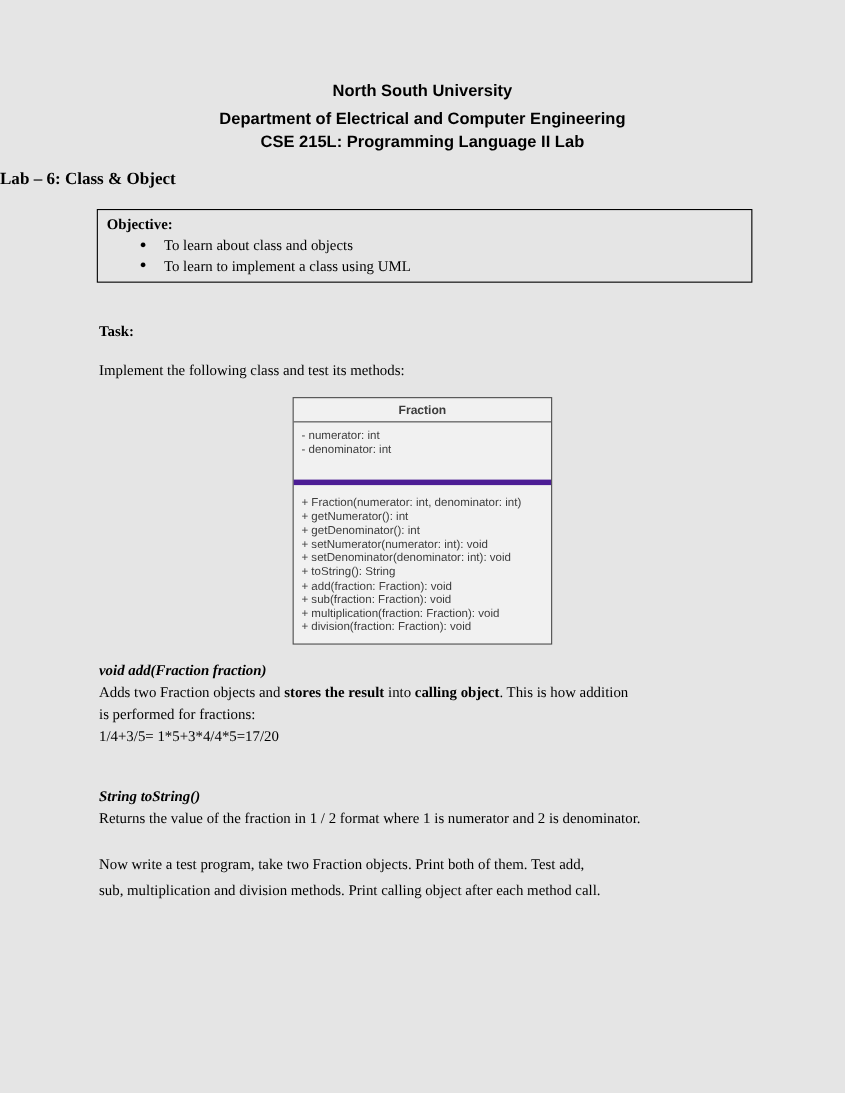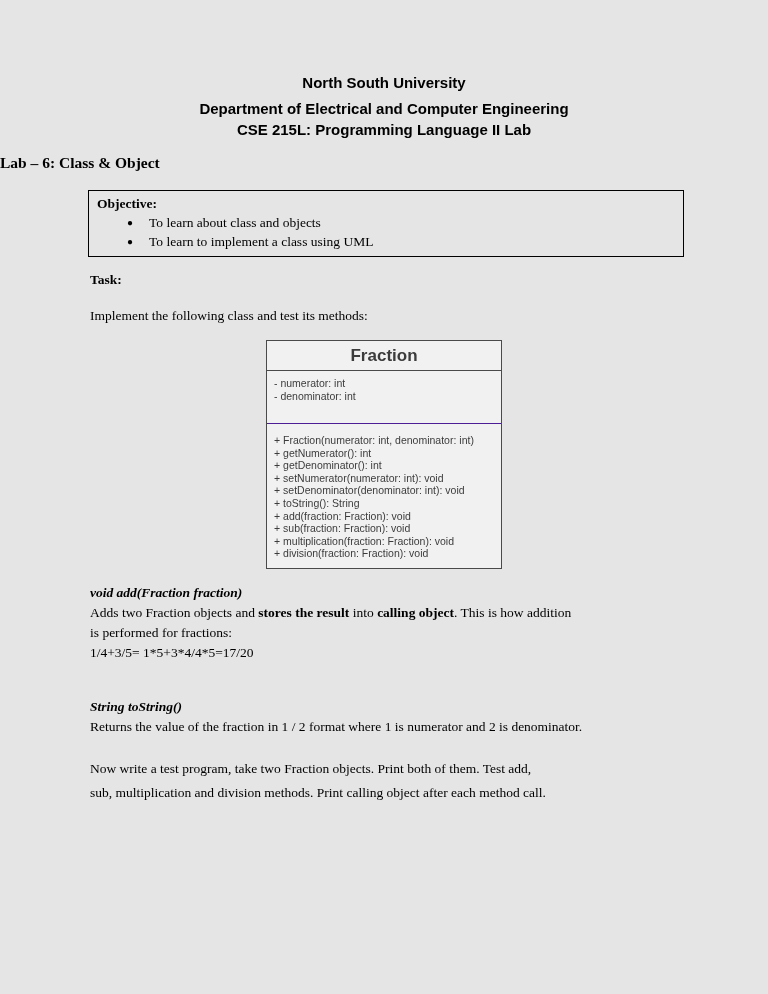--- a/index.html
+++ b/index.html
@@ -59,48 +59,48 @@
   }
   
   .body-block {
     margin-left: 90px;
     margin-right: 84px;
     font-size: 13.5px;
     line-height: 20px;
   }
   .task-label {
     font-weight: bold;
-    margin-top: 13px;
+    margin-top: 34px;
   }
   .intro-line {
     margin-top: 16px;
   }
   
   .uml-wrap {
     margin-top: 14px;
     display: flex;
     justify-content: center;
   }
   .uml-box {
     width: 234px;
     background: #f1f1f1;
     border: 1px solid #4a4a4a;
     font-family: "Liberation Sans", sans-serif;
     color: #3c3c3c;
   }
   .uml-title {
     text-align: center;
-    font-size: 17px;
+    font-size: 11px;
     font-weight: bold;
     padding: 5px 0 4px 0;
     border-bottom: 1px solid #4a4a4a;
   }
   .uml-fields {
     padding: 6px 7px 20px 7px;
-    border-bottom: 1px solid #4c1d95;
+    border-bottom: 5px solid #4c1d95;
   }
   .uml-fields .uml-line { font-size: 10.5px; line-height: 13px; }
   .uml-methods {
     padding: 10px 7px 8px 7px;
   }
   .uml-methods .uml-line { font-size: 10.5px; line-height: 12.6px; }
   
   .section-heading {
     font-weight: bold;
     font-style: italic;

